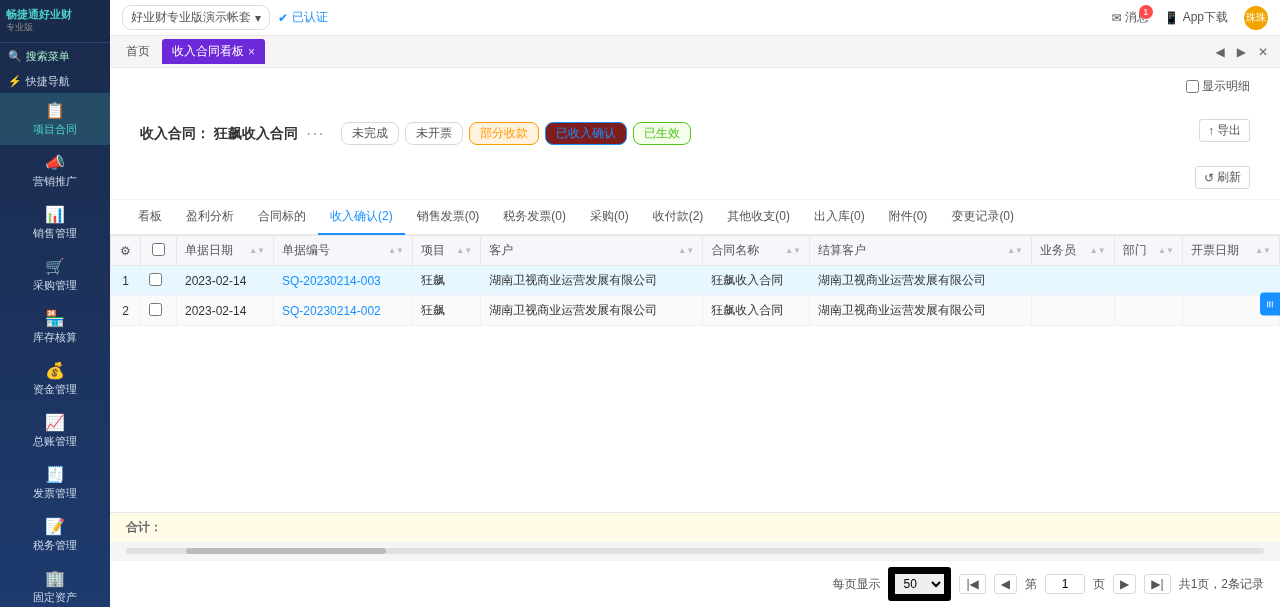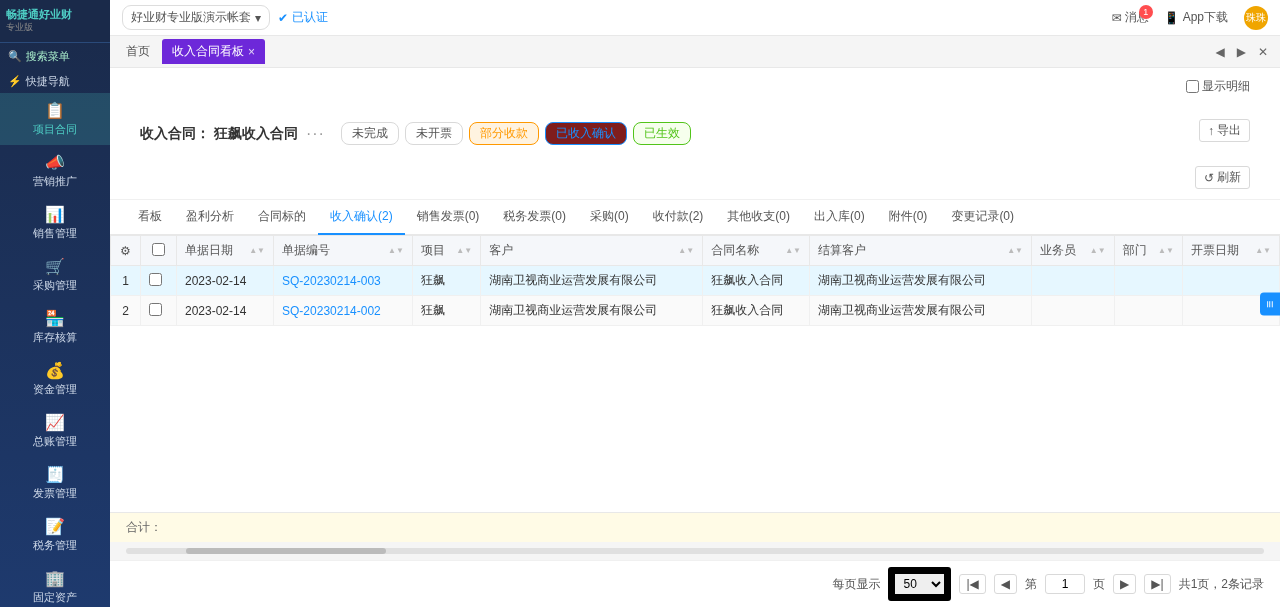--- a/index.html
+++ b/index.html
@@ -66,21 +66,21 @@
     .data-table tbody td { padding: 6px 8px; border: 1px solid #f0f0f0; color: #333; white-space: nowrap; }
     .data-table tbody tr:nth-child(even) { background: #fafafa; }
     .data-table tbody tr.selected { background: #e6f7ff; }
     .row-num { color: #999; text-align: center; }
     .link-blue { color: #1890ff; cursor: pointer; text-decoration: none; }
     .checkbox { width: 13px; height: 13px; cursor: pointer; }
     .col-sort { display: flex; align-items: center; justify-content: space-between; }
     .sort-arrows { display: flex; flex-direction: column; color: #bbb; font-size: 8px; line-height: 1; }
 
     
-    .table-footer { padding: 6px 16px; background: #fffbe6; border-top: 1px solid #e8e8e8; font-size: 12px; color: #666; }
+    .table-footer { padding: 6px 16px; background: #fffbe6; border-top: 1px solid #e8e8e8; font-size: 12px; color: #666; font-weight: bold; }
     .scrollbar-row { padding: 4px 0; background: #f5f5f5; }
     .pagination { display: flex; align-items: center; justify-content: flex-end; padding: 6px 16px; background: #fff; border-top: 1px solid #f0f0f0; gap: 8px; font-size: 12px; color: #555; }
     .pagination select { padding: 2px 4px; border: 7px solid #000000; border-radius: 3px; font-size: 12px; }
     .pagination input { width: 40px; padding: 2px 4px; border: 1px solid #d9d9d9; border-radius: 3px; font-size: 12px; text-align: center; }
     .page-btn { padding: 2px 6px; border: 1px solid #d9d9d9; background: #fff; cursor: pointer; border-radius: 3px; color: #555; font-size: 12px; }
 
     
     .side-action { position: fixed; right: 0; top: 50%; transform: translateY(-50%); background: #1890ff; width: 20px; border-radius: 4px 0 0 4px; display: flex; flex-direction: column; align-items: center; padding: 8px 2px; gap: 4px; }
     .side-action span { color: #fff; font-size: 10px; writing-mode: vertical-rl; cursor: pointer; }
     .scrollbar-indicator { height: 6px; background: #e0e0e0; border-radius: 3px; margin: 2px 16px; position: relative; }

